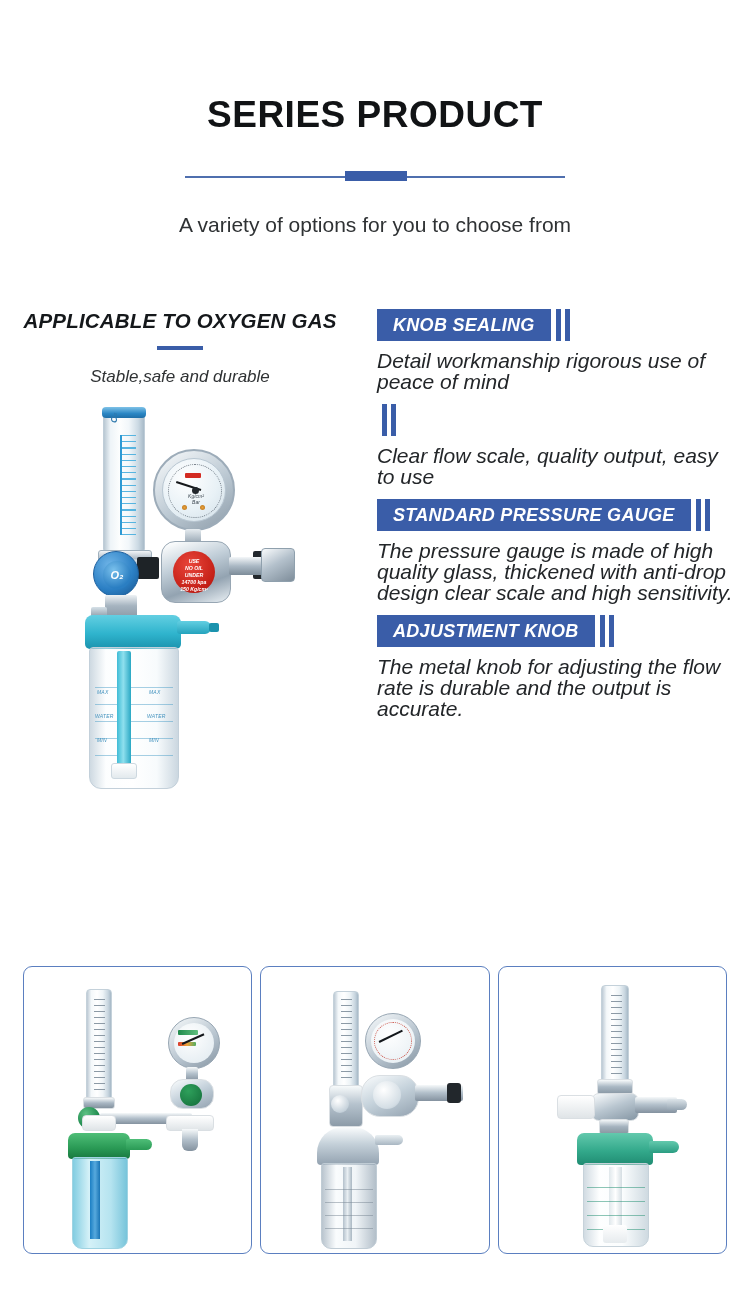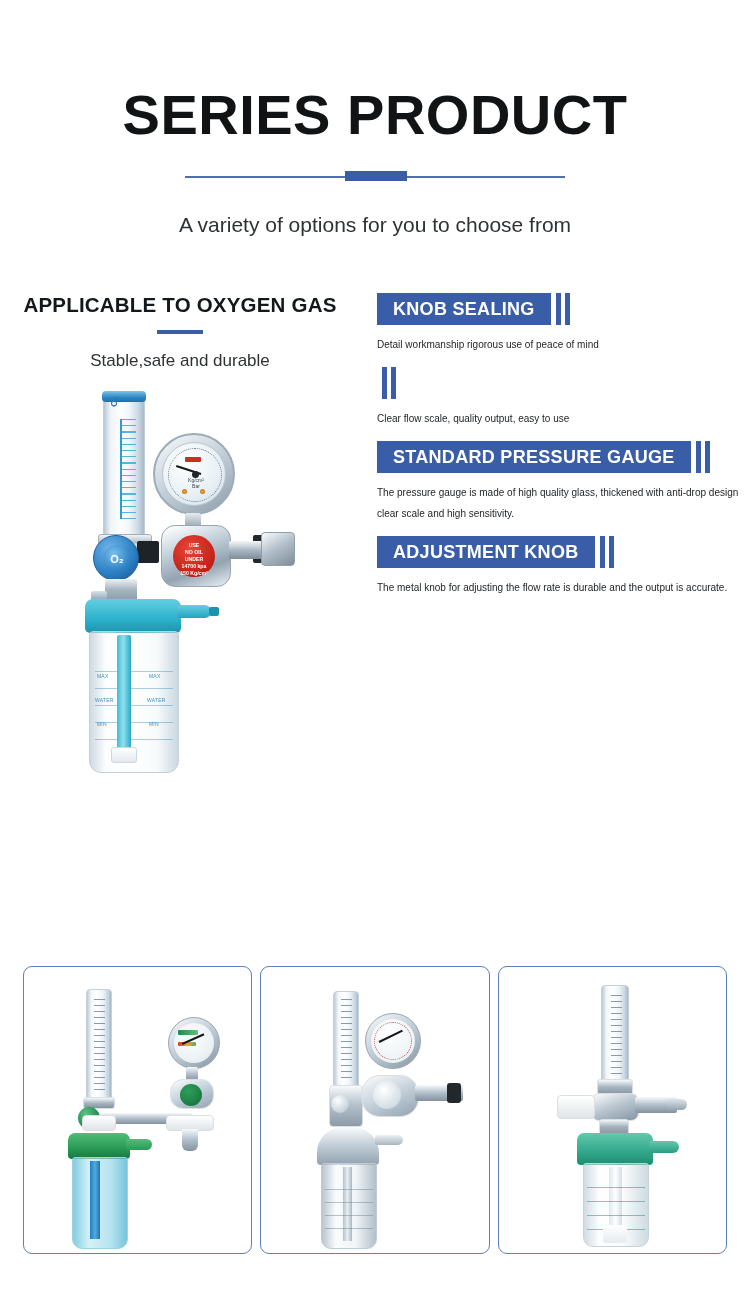--- a/index.html
+++ b/index.html
@@ -7,21 +7,21 @@
     width: 750px; height: 1303px;
     background: #ffffff;
     font-family: "Liberation Sans", sans-serif;
     overflow: hidden;
   }
   .page { position: relative; width: 750px; height: 1303px; background: #fff; }
 
   
   .header { padding-top: 86px; text-align: center; }
   .title {
-    font-size: 56px; font-weight: 700; line-height: 58px;
+    font-size: 37px; font-weight: 700; line-height: 58px;
     letter-spacing: 0.5px; color: #111315;
     font-family: "Liberation Sans", sans-serif;
   }
   .title-line { display: block; }
   .divider-wrap {
     position: relative; width: 380px; height: 14px;
     margin: 26px auto 0;
   }
   .divider-rule {
     position: absolute; top: 6px; left: 0; width: 380px; height: 1.5px;
@@ -29,21 +29,21 @@
   }
   .divider-block {
     position: absolute; top: 1px; left: 160px; width: 62px; height: 10px;
     background: #3a5da8;
   }
   .subtitle {
     margin-top: 29px; font-size: 21px; color: #2f3234; font-weight: 400; text-align: center;
   }
 
   
-  .main { position: relative; margin-top: 56px; height: 520px; }
+  .main { position: relative; margin-top: 72px; height: 520px; font-style: italic; }
 
   .left-col {
     position: absolute; left: 0; top: 0; width: 360px; text-align: center;
   }
   .left-head {
     font-size: 20.5px; font-weight: 700; color: #15181b;
     letter-spacing: 0.2px;
   }
   .left-underline {
     width: 46px; height: 3.5px; background: #3a5da8;
@@ -254,21 +254,21 @@
     font-size: 18px; font-weight: 700; letter-spacing: .3px;
     display: flex; align-items: center; justify-content: center;
     padding: 0 16px; height: 32px;
   }
   .badge-bars { display: flex; align-items: stretch; margin-left: 5px; }
   .badge-bars i {
     display: block; width: 5px; height: 32px; background: #3a5da8;
     margin-right: 4px;
   }
   .feat-desc {
-    margin-top: 9px; font-size: 10px; line-height: 21px; color: #232629;
+    margin-top: 9px; font-size: 21px; line-height: 21px; color: #232629;
   }
 
   
   .cards {
     position: absolute; left: 0; top: 966px; width: 750px;
     display: flex; gap: 8px; padding: 0 23px;
   }
   .card {
     width: 232px; height: 288px; border: 1.4px solid #5b7fc0;
     border-radius: 9px; background: #fff; position: relative; overflow: hidden;

